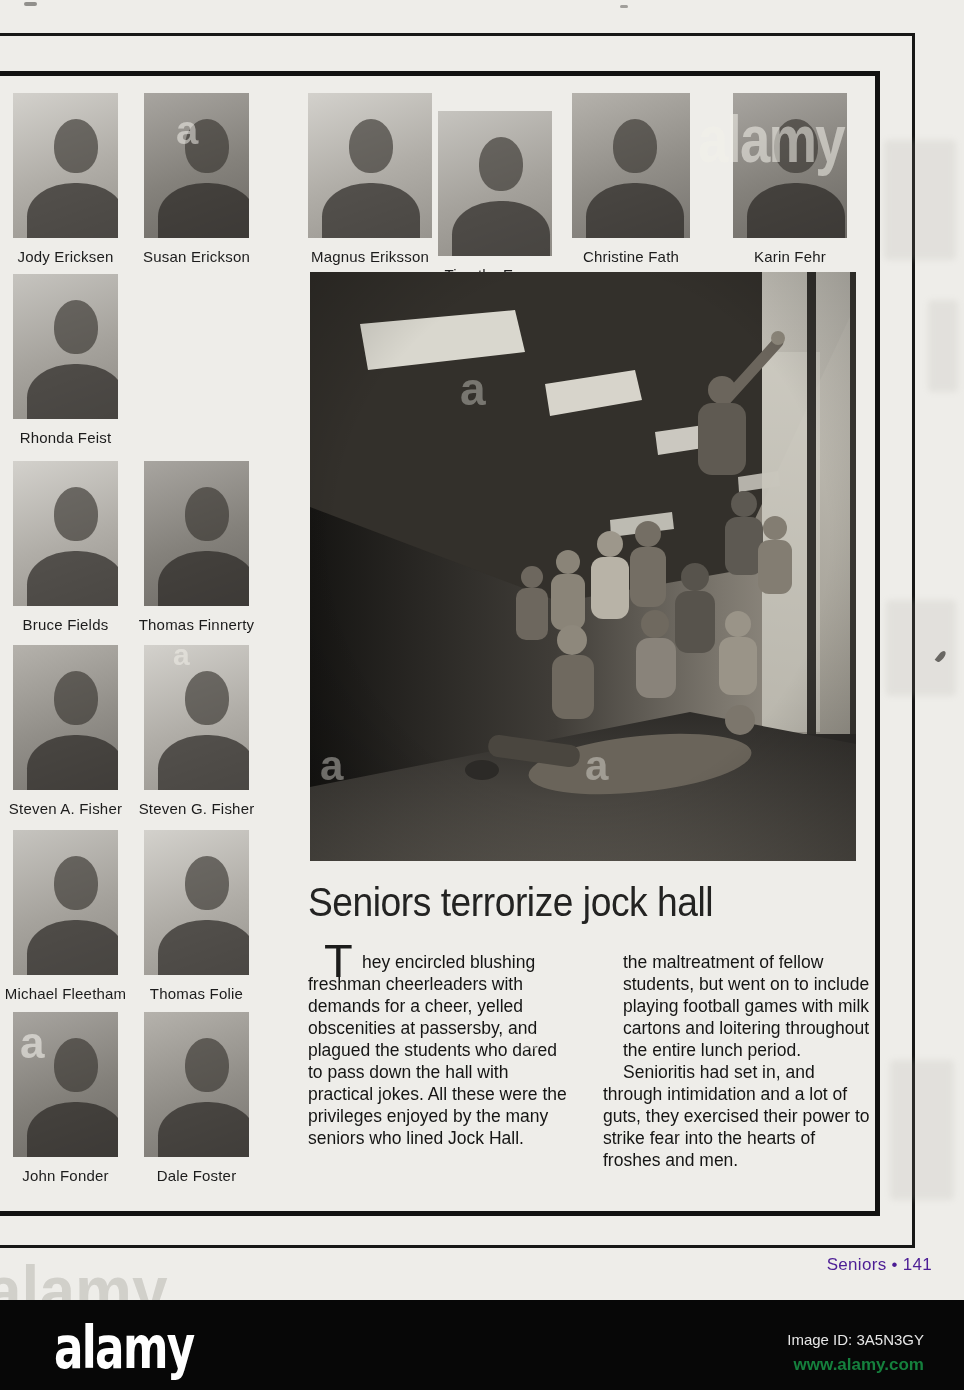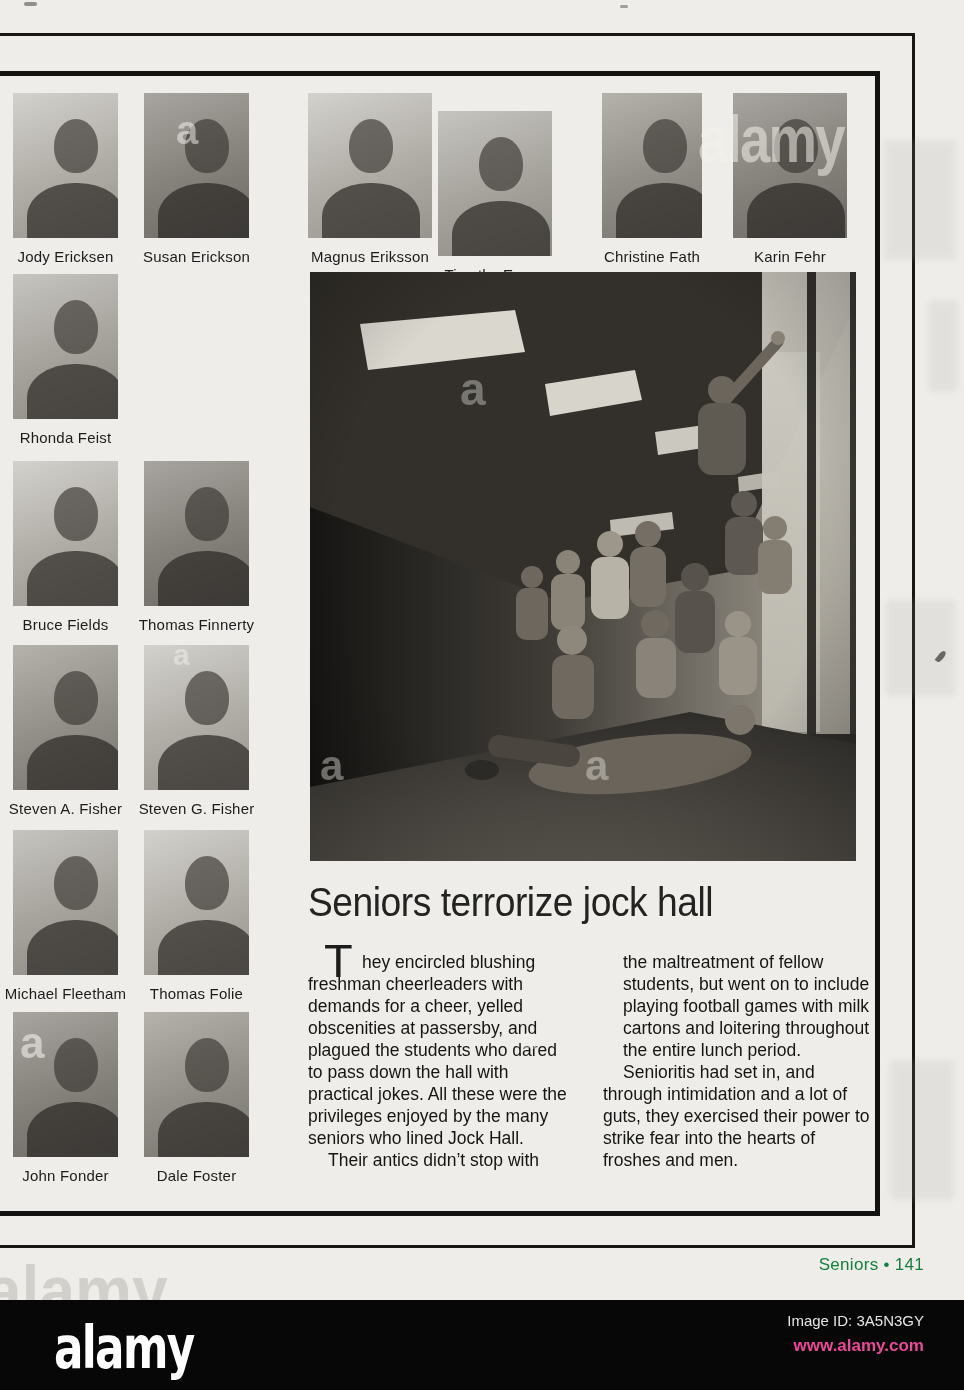--- a/index.html
+++ b/index.html
@@ -70,22 +70,22 @@
   .bodycol p { margin:0; }
   .p1 { position:relative; text-indent:54px; margin-top:24px !important; }
   .col2 .pfirst { margin-top:24px !important;margin-left:20px; }
   .dropcap {
     position:absolute; left:16px; top:-14px;
     font-size:47px; line-height:1; color:#1c1c1b; text-indent:0;
   }
   .indent { text-indent:20px; }
   
   .page-num {
-    position:absolute; top:1255px; right:40px;
-    font-size:17px; color:#15803d; letter-spacing:.3px;
+    position:absolute; top:1255px; right:32px;
+    font-size:17px; color:#4c1d95; letter-spacing:.3px;
   }
   
   .wm { position:absolute; font-weight:700; color:rgba(248,246,240,.55); pointer-events:none; }
   .wm-brand-big {
     left:698px; top:100px; font-size:62px; letter-spacing:-2px;
     transform:scaleX(.88) scaleY(1.08); transform-origin:left top;
     color:rgba(243,241,234,.55);
   }
   .wm-a1 { left:176px; top:108px; font-size:40px; color:rgba(250,248,242,.5); }
   .wm-am { left:6px;  top:486px; font-size:58px; color:rgba(250,248,242,.55); }
@@ -113,23 +113,23 @@
   .alamy-bar {
     position:absolute; left:0; top:1300px; width:964px; height:90px;
     background:#070707;
   }
   .alamy-logo {
     position:absolute; left:54px; top:14px;
     font-size:52px; font-weight:700; color:#ffffff; letter-spacing:-2px;
     transform:scaleX(.84) scaleY(1.12); transform-origin:left top;
     font-family:"DejaVu Sans", sans-serif;
   }
-  .alamy-right { position:absolute; right:40px; top:12px; text-align:right; }
+  .alamy-right { position:absolute; right:40px; top:31px; text-align:right; }
   .alamy-id  { font-size:15px; color:#e6e6e6; margin-bottom:7px; }
-  .alamy-url { font-size:17px; font-weight:700; color:#ec4899; }
+  .alamy-url { font-size:17px; font-weight:700; color:#15803d; }
 </style>
 </head>
 <body>
 
 <div class="canvas">
 
   <div class="frame-outer"></div>
   <div class="frame-inner"></div>
 
   <div class="portrait" style="left:13px;top:93px">
@@ -183,21 +183,21 @@
   </div>
 
   <div class="portrait" style="left:308px;top:93px;width:124px">
     <div class="ph t3"></div>
     <div class="pname">Magnus Eriksson</div>
   </div>
   <div class="portrait" style="left:438px;top:111px;width:114px">
     <div class="ph"></div>
     <div class="pname">Timothy Evens</div>
   </div>
-  <div class="portrait" style="left:602px;top:93px;width:100px">
+  <div class="portrait" style="left:572px;top:93px;width:118px">
     <div class="ph t2"></div>
     <div class="pname">Christine Fath</div>
   </div>
   <div class="portrait" style="left:733px;top:93px;width:114px">
     <div class="ph t4"></div>
     <div class="pname">Karin Fehr</div>
   </div>
 
   <div class="group-photo">
     <svg viewBox="0 0 546 589" preserveAspectRatio="none">
@@ -266,21 +266,20 @@
         <ellipse cx="172" cy="498" rx="17" ry="10" fill="#2c2a27"></ellipse>
       </g>
       <rect width="546" height="589" fill="url(#gvig)"></rect>
     </svg>
   </div>
 
   <div class="headline">Seniors terrorize jock hall</div>
 
   <div class="bodycol col1">
     <p class="p1"><span class="dropcap">T</span><span>hey encircled blushing freshman cheerleaders with demands for a cheer, yelled obscenities at passersby, and plagued the students who dared to pass down the hall with practical jokes. All these were the privileges enjoyed by the many seniors who lined Jock Hall.</span></p>
-    <p class="indent">Their antics didn’t stop with</p>
   </div>
 
   <div class="bodycol col2">
     <p class="pfirst">the maltreatment of fellow students, but went on to include playing football games with milk cartons and loitering throughout the entire lunch period.</p>
     <p class="indent">Senioritis had set in, and through intimidation and a lot of guts, they exercised their power to strike fear into the hearts of froshes and men.</p>
   </div>
 
   <div class="page-num">Seniors • 141</div>
 
   <div class="wm wm-brand-big">alamy</div>

